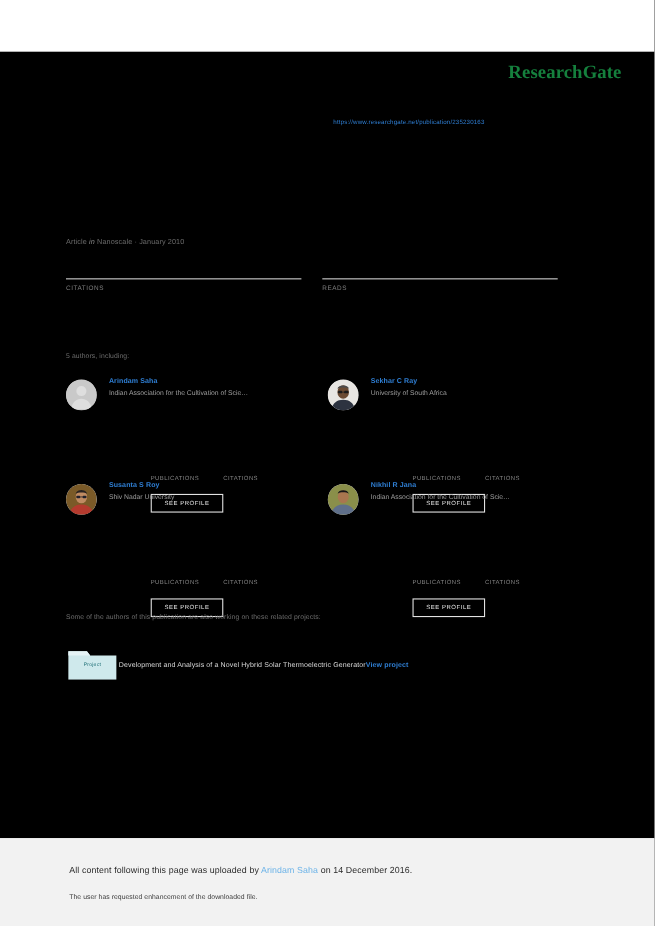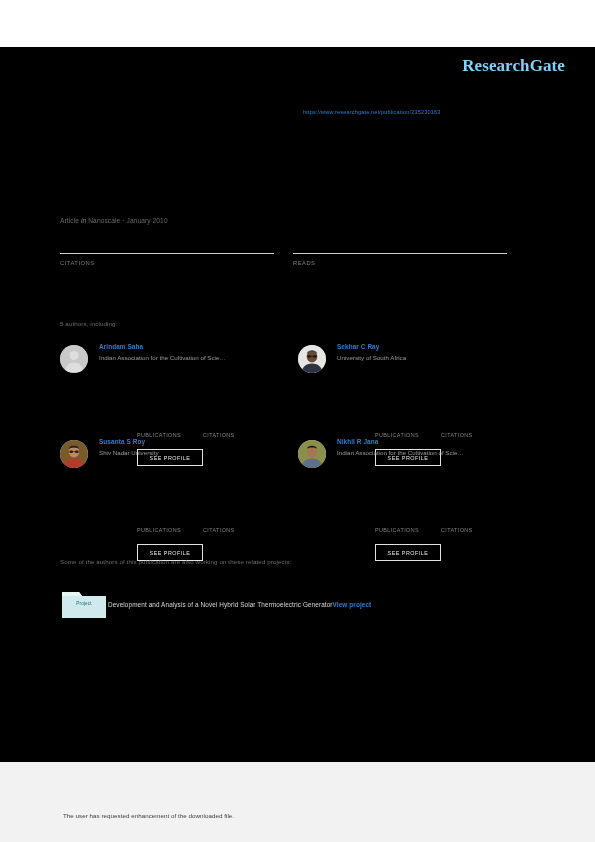--- a/index.html
+++ b/index.html
@@ -31,21 +31,21 @@
     background: #000000;
   }
 
   .rg-logo {
     position: absolute;
     right: 30px;
     top: 9px;
     font-family: "Liberation Serif", serif;
     font-weight: bold;
     font-size: 17px;
-    color: #7dd3fc;
+    color: #15803d;
     letter-spacing: 0.1px;
     white-space: nowrap;
   }
 
   .pub-url {
     position: absolute;
     left: 303px;
     top: 62px;
     font-size: 5.6px;
     color: #2f7fd4;
@@ -457,16 +457,19 @@
         <div class="folder-label">Project</div>
       </div>
       <div class="project-title">
         <span>Development and Analysis of a Novel Hybrid Solar Thermoelectric Generator</span><span class="view-project">View project</span>
       </div>
     </div>
 
   </div>
 
   <div class="footer">
+    <div class="footer-main">
+      <span>All content following this page was uploaded by </span><span class="uploader">Arindam Saha</span><span> on 14 December 2016.</span>
+    </div>
     <div class="footer-sub">The user has requested enhancement of the downloaded file.</div>
   </div>
 
 </div>
 
 </body></html>

